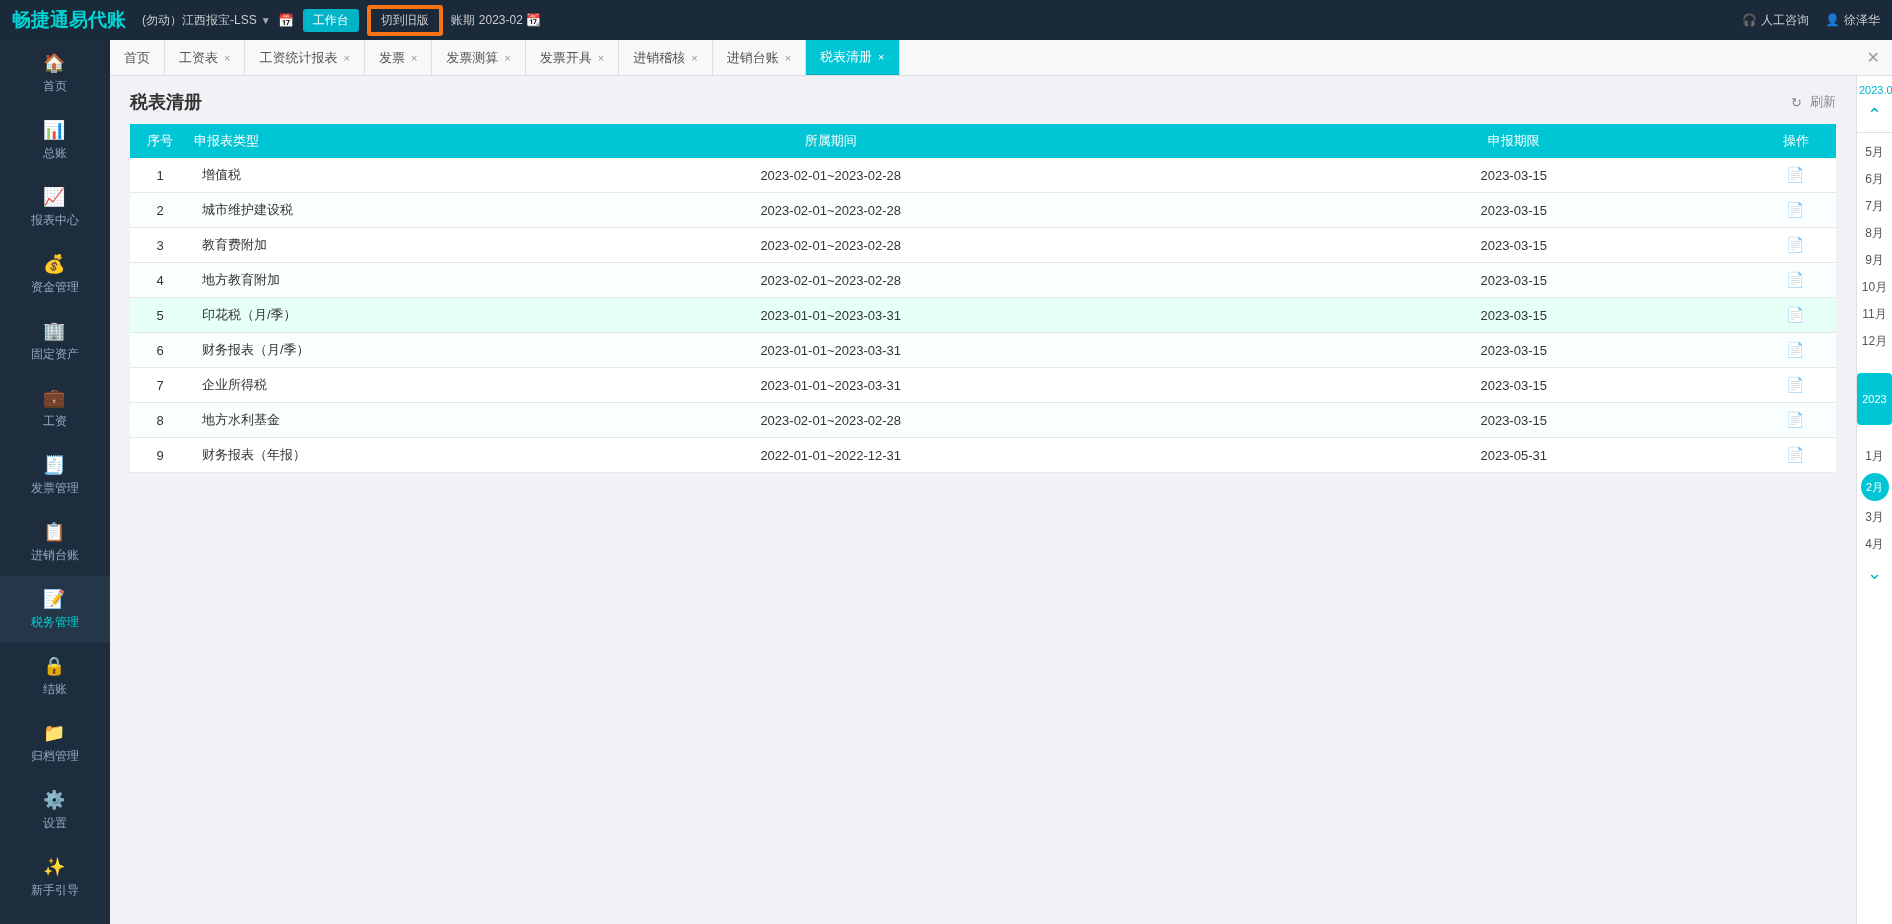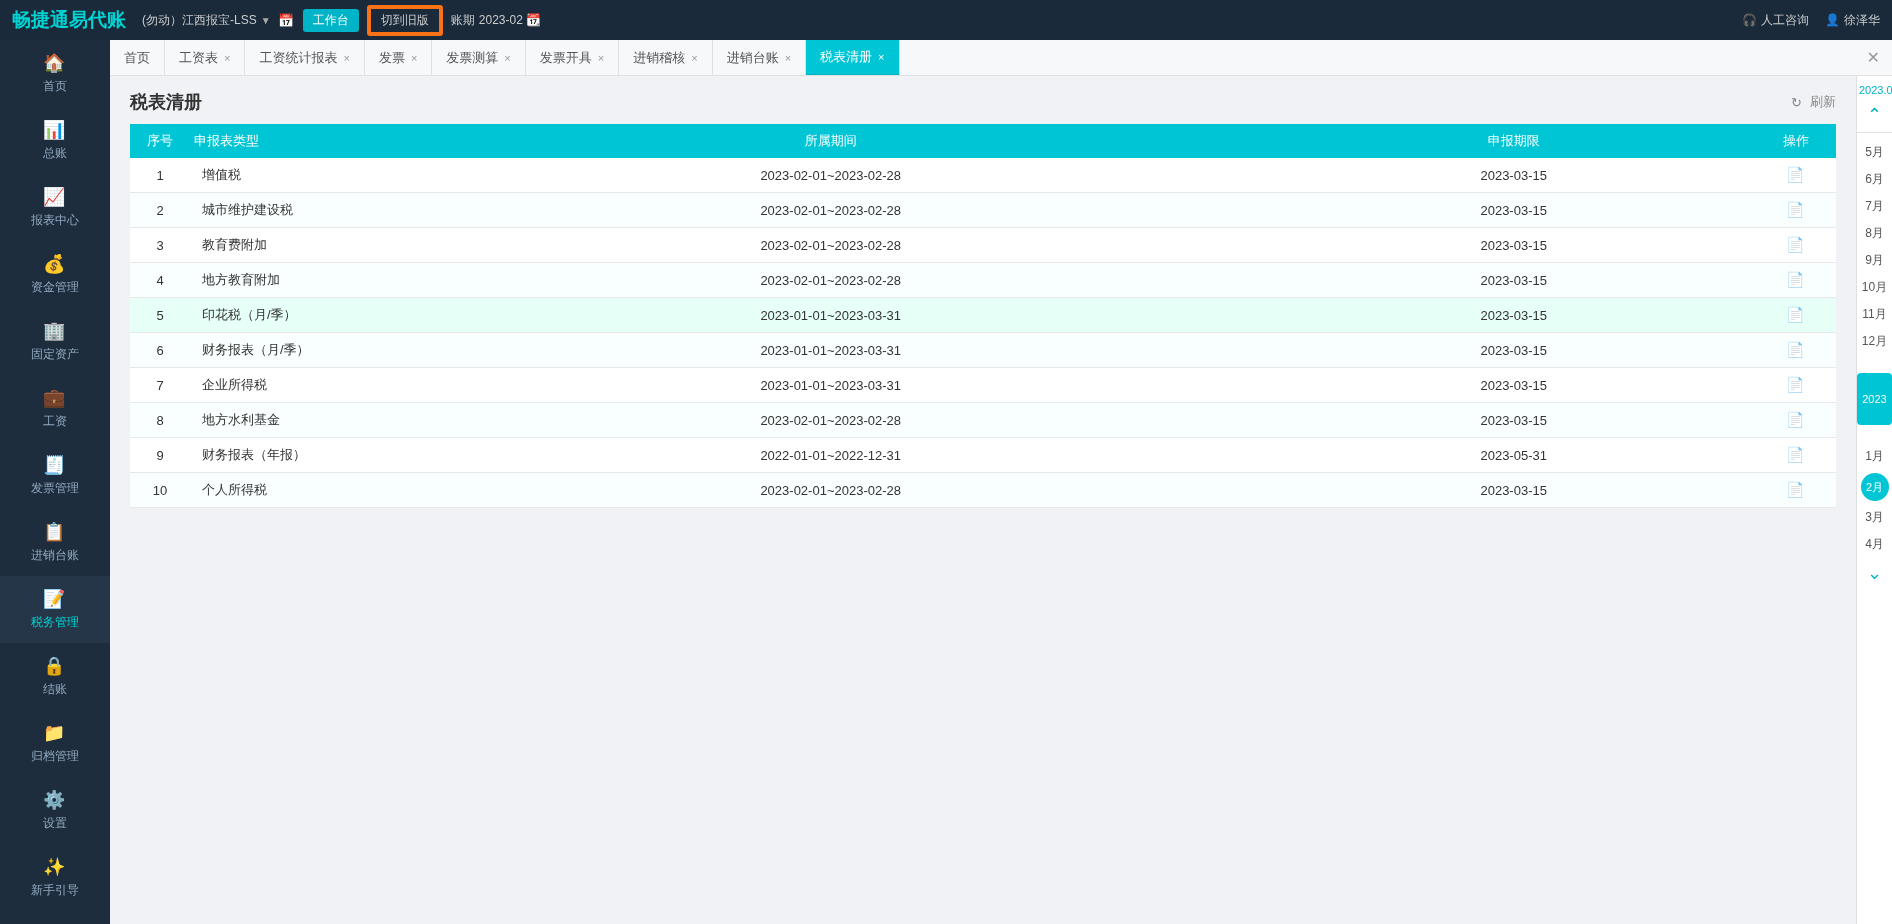--- a/index.html
+++ b/index.html
@@ -429,27 +429,20 @@
       <td>2023-03-15</td>
       <td><span class="action-icon">📄</span></td>
     </tr>
                 <tr>
       <td>9</td>
       <td class="col-type">财务报表（年报）</td>
       <td>2022-01-01~2022-12-31</td>
       <td>2023-05-31</td>
       <td><span class="action-icon">📄</span></td>
     </tr>
-                <tr>
-      <td>10</td>
-      <td class="col-type">个人所得税</td>
-      <td>2023-02-01~2023-02-28</td>
-      <td>2023-03-15</td>
-      <td><span class="action-icon">📄</span></td>
-    </tr>
               </tbody>
           </table>
         </div>
       </div>
 
       <div class="right-panel">
         <div class="panel-header-year">2023.02</div>
         <div class="panel-up-btn">⌃</div>
         <div class="sep-line"></div>
 

